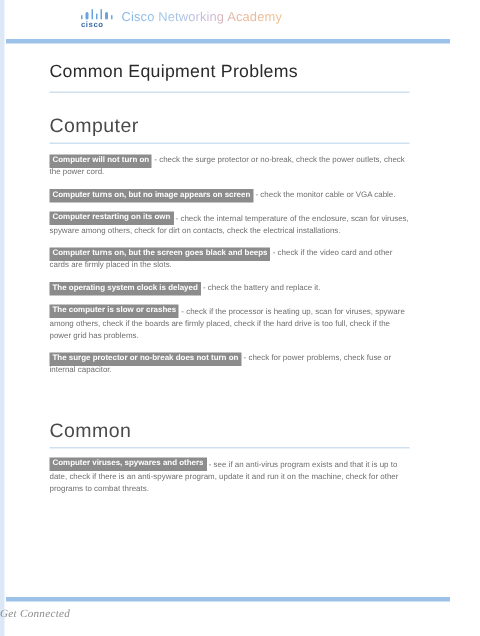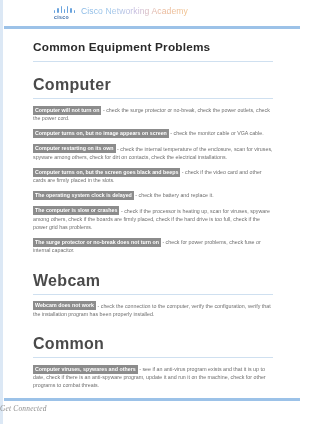--- a/index.html
+++ b/index.html
@@ -123,38 +123,38 @@
     position: absolute;
     left: 33px;
     top: 34px;
     width: 240px;
   }
 
   .doc-title {
     font-size: 11.8px;
     color: #2a2a2a;
     letter-spacing: 0.2px;
-    font-weight: bold;
+    font-weight: normal;
     margin: 0;
     padding: 6px 0 7px 0;
     font-family: "Liberation Sans", sans-serif;
   }
   .title-rule {
     height: 1px;
     background: #cfe0f0;
     width: 100%;
     margin-bottom: 14px;
   }
 
   .section { margin-bottom: 4px; }
 
   .section-title {
-    font-size: 16px;
+    font-size: 13px;
     color: #4a4a4a;
-    font-weight: bold;
+    font-weight: normal;
     letter-spacing: 0.3px;
     margin: 0;
     padding: 0 0 4px 0;
     font-family: "Liberation Sans", sans-serif;
   }
   .section-rule {
     height: 1px;
     background: #cfe0f0;
     width: 100%;
     margin-bottom: 7px;
@@ -261,27 +261,20 @@
       <p class="item">
         <span class="term">The computer is slow or crashes</span><span class="desc"> - check if the processor is heating up, scan for viruses, spyware among others, check if the boards are firmly placed, check if the hard drive is too full, check if the power grid has problems.</span>
       </p>
       <p class="item">
         <span class="term">The surge protector or no-break does not turn on</span><span class="desc"> - check for power problems, check fuse or internal capacitor.</span>
       </p>
     </div>
 
     <div class="section-gap"></div>
 
-    <div class="section">
-      <h2 class="section-title">Webcam</h2>
-      <div class="section-rule"></div>
-      <p class="item">
-        <span class="term">Webcam does not work</span><span class="desc"> - check the connection to the computer, verify the configuration, verify that the installation program has been properly installed.</span>
-      </p>
-    </div>
 
     <div class="section-gap"></div>
 
     <div class="section">
       <h2 class="section-title">Common</h2>
       <div class="section-rule"></div>
       <p class="item">
         <span class="term">Computer viruses, spywares and others</span><span class="desc"> - see if an anti-virus program exists and that it is up to date, check if there is an anti-spyware program, update it and run it on the machine, check for other programs to combat threats.</span>
       </p>
     </div>

